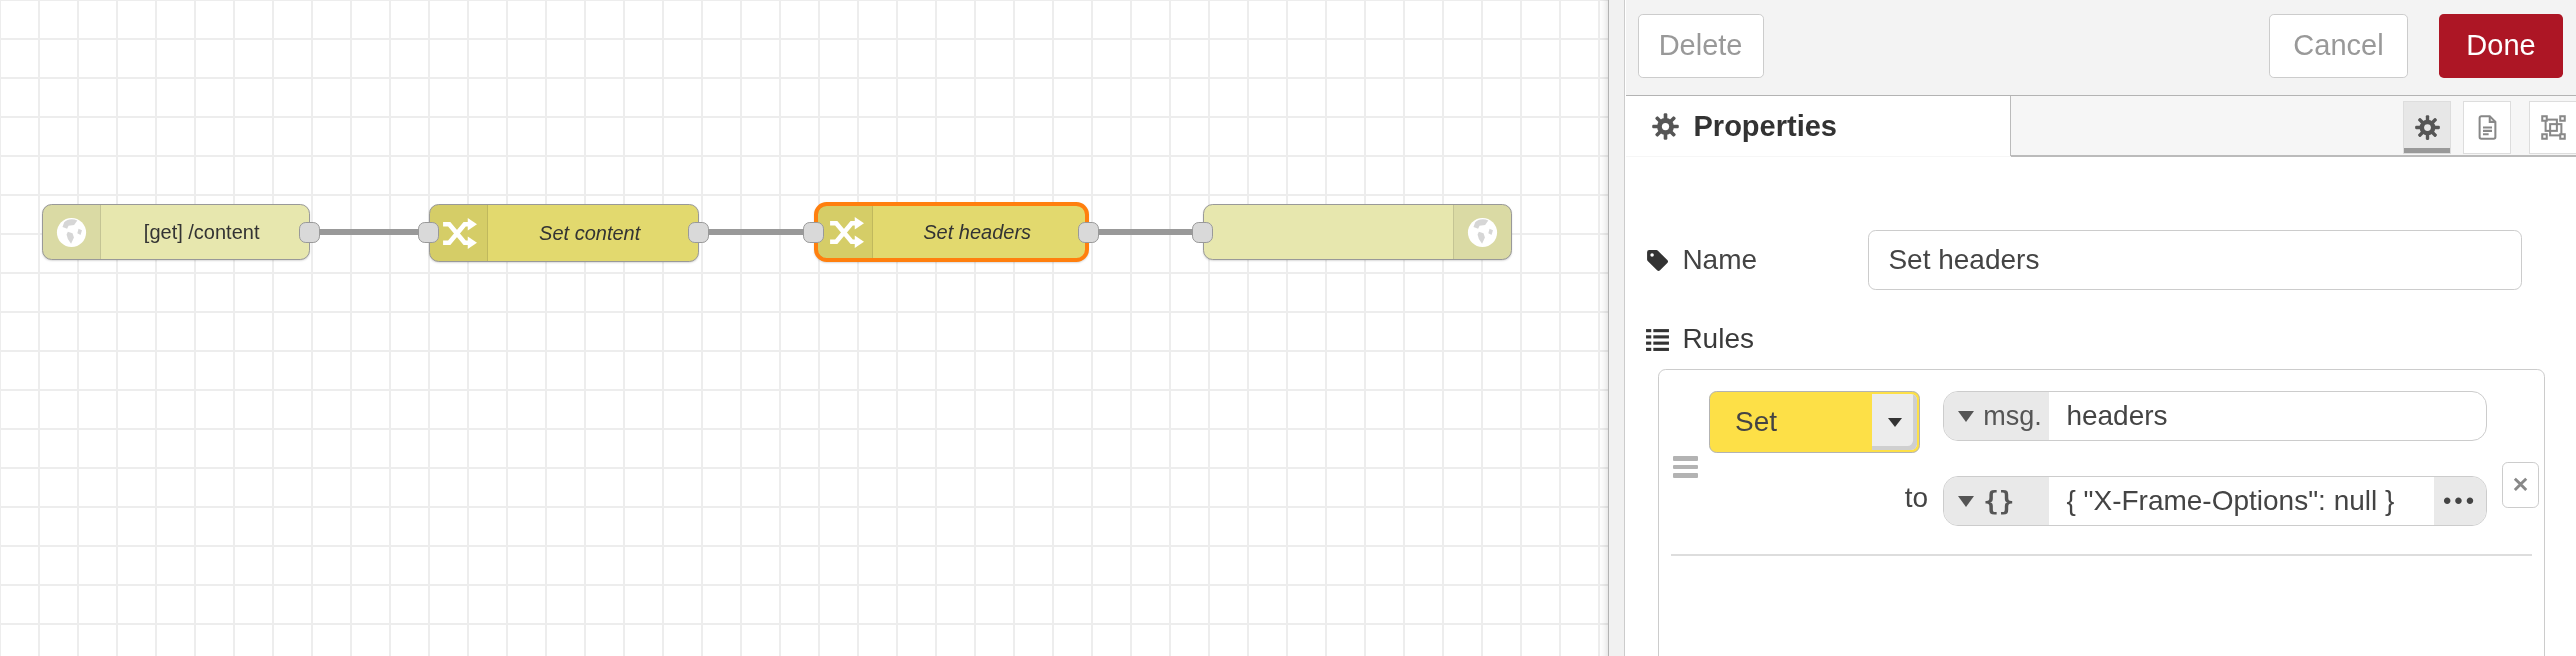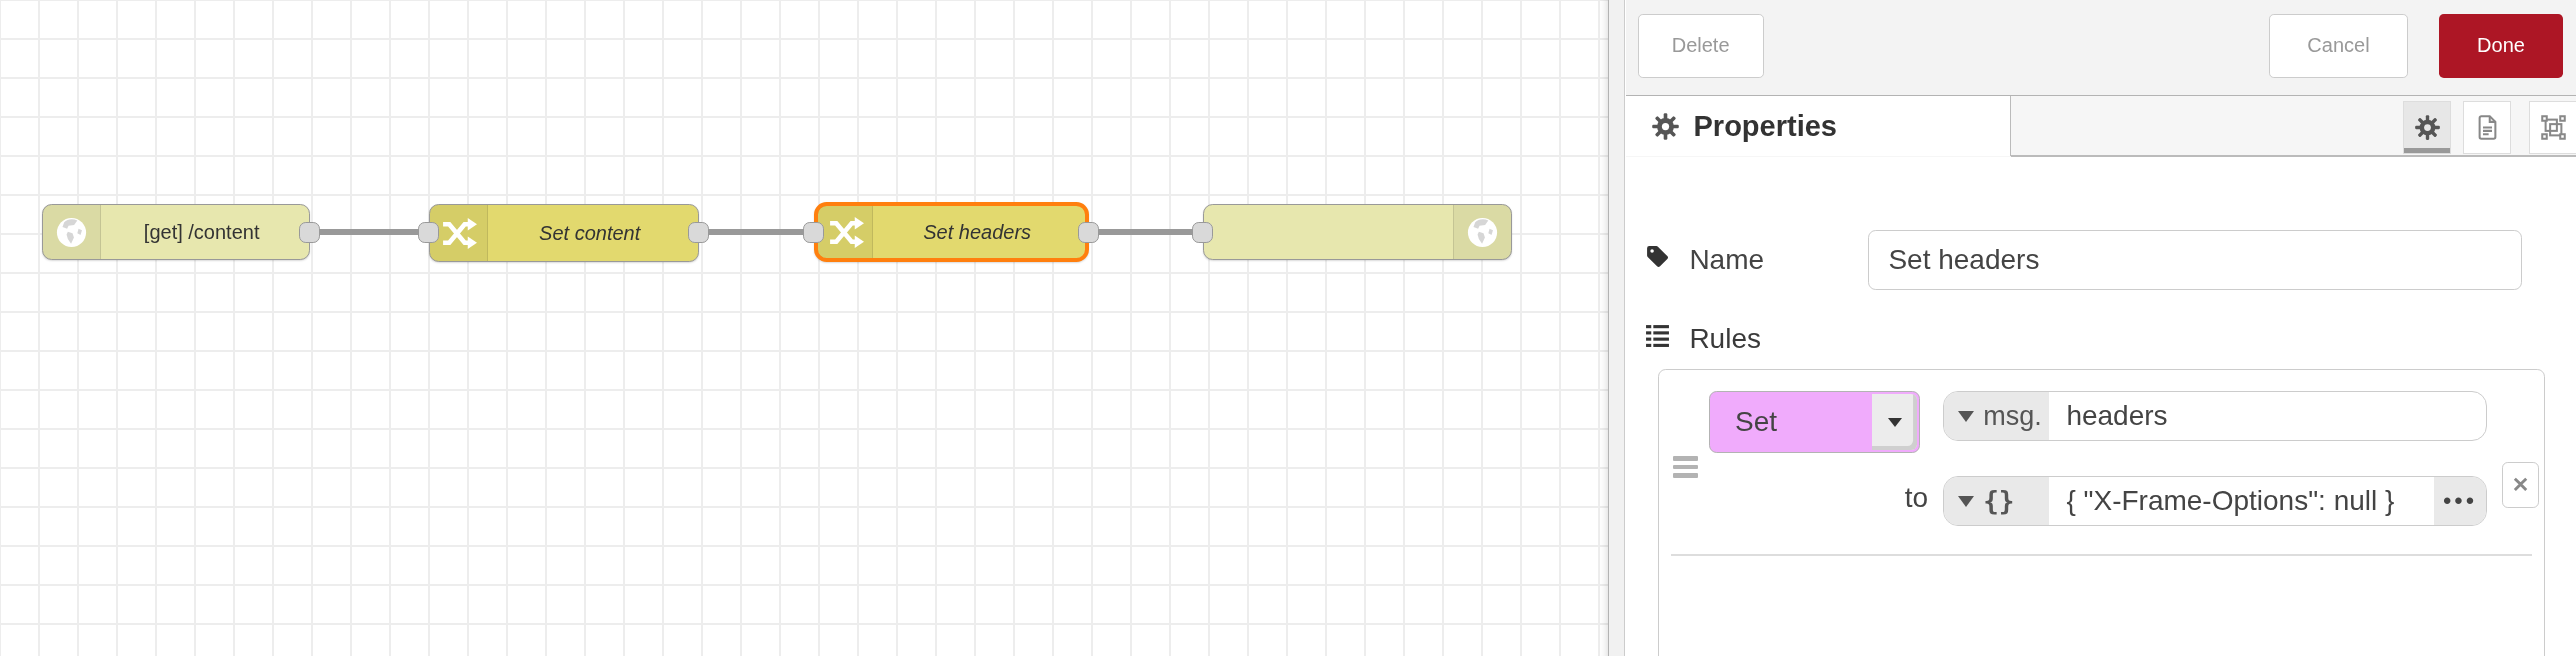--- a/index.html
+++ b/index.html
@@ -47,21 +47,21 @@
   
   .divider{
     position:absolute;left:1608px;top:0;width:17.4px;height:656px;box-sizing:border-box;
     background:#f1f1f1;border-left:1.9px solid #b3b3b3;border-right:1.9px solid #ccc;
   }
   
   .panel{position:absolute;left:1626px;top:0;width:950px;height:656px;background:#fff;}
   .panel-header{position:absolute;left:0;top:0;width:100%;height:95px;background:#f3f3f3;}
   .btn{
     position:absolute;top:13.5px;height:64px;box-sizing:border-box;border-radius:4.8px;
-    font-size:20px;display:flex;align-items:center;justify-content:center;cursor:pointer;
+    font-size:29px;display:flex;align-items:center;justify-content:center;cursor:pointer;
   }
   .btn.secondary{background:#fff;border:1.9px solid #ccc;color:#999;}
   .btn.primary{color:#fff;border:1.9px solid transparent;}
   .btn-delete{left:11.6px;width:126px;}
   .btn-cancel{left:643px;width:139px;}
   .btn-done{left:813px;width:124px;}
   
   .tab-row{
     position:absolute;left:0;top:95px;width:100%;height:62px;box-sizing:border-box;
     background:#f6f6f6;border-top:1.9px solid #b3b3b3;
@@ -77,37 +77,37 @@
     position:absolute;top:4.8px;width:48px;height:53px;box-sizing:border-box;
     background:#fff;border:1.9px solid #ddd;display:flex;align-items:center;justify-content:center;
   }
   .tab-btn.active{background:#e7e7e7;border-color:#ddd;}
   .tab-btn.active::after{content:"";position:absolute;left:0;right:0;bottom:0;height:4.8px;background:#999;}
   .tab-btn-gear{left:777px;}
   .tab-btn-doc{left:837px;}
   .tab-btn-group{left:903px;}
   
   .content{position:absolute;left:0;top:157px;right:0;bottom:0;background:#fff;}
-  .form-label{position:absolute;font-size:28px;color:#444;display:flex;align-items:flex-start;gap:19px;}
+  .form-label{position:absolute;font-size:28px;color:#444;display:flex;align-items:center;gap:12px;}
   .name-label{left:19.4px;top:87px;}
   .rules-label{left:19.4px;top:166px;color:#3a3a3a;}
   .name-input{
     position:absolute;left:242px;top:73px;width:654px;height:60px;box-sizing:border-box;
     border:1.9px solid #ccc;border-radius:7.7px;padding:0 0 0 19.4px;font-size:28px;color:#444;
     font-family:"Liberation Sans",sans-serif;outline:none;background:#fff;
   }
   .rules-box{
     position:absolute;left:32px;top:212px;width:887px;height:406px;box-sizing:border-box;
     border:1.9px solid #ccc;border-radius:7.7px;background:#fff;
   }
   .drag-handle{position:absolute;left:13.5px;top:86px;width:25px;cursor:grab;}
   .drag-handle span{display:block;height:4.8px;background:#b3b3b3;margin-bottom:3.9px;border-radius:1px;}
   .sel{
     position:absolute;left:50px;top:21px;width:211px;height:62px;box-sizing:border-box;
-    background:#f0abfc;border:1.9px solid #b3b3b3;border-radius:7.7px;cursor:pointer;
+    background:#fde047;border:1.9px solid #b3b3b3;border-radius:7.7px;cursor:pointer;
   }
   .sel .sel-text{position:absolute;left:25px;top:0;bottom:0;display:flex;align-items:center;font-size:28px;color:#444;}
   .sel .sel-arrow{
     position:absolute;right:1.9px;top:1.9px;bottom:1.9px;width:45px;background:#ececec;
     border-radius:0 5.8px 5.8px 0;display:flex;align-items:center;justify-content:center;
     box-shadow:inset -3.9px -3.9px 0 #cfcfcf;
   }
   .tri{width:0;height:0;border-left:8.7px solid transparent;border-right:8.7px solid transparent;border-top:11.6px solid #555;}
   .typed{
     position:absolute;left:284px;width:544px;height:50px;box-sizing:border-box;

